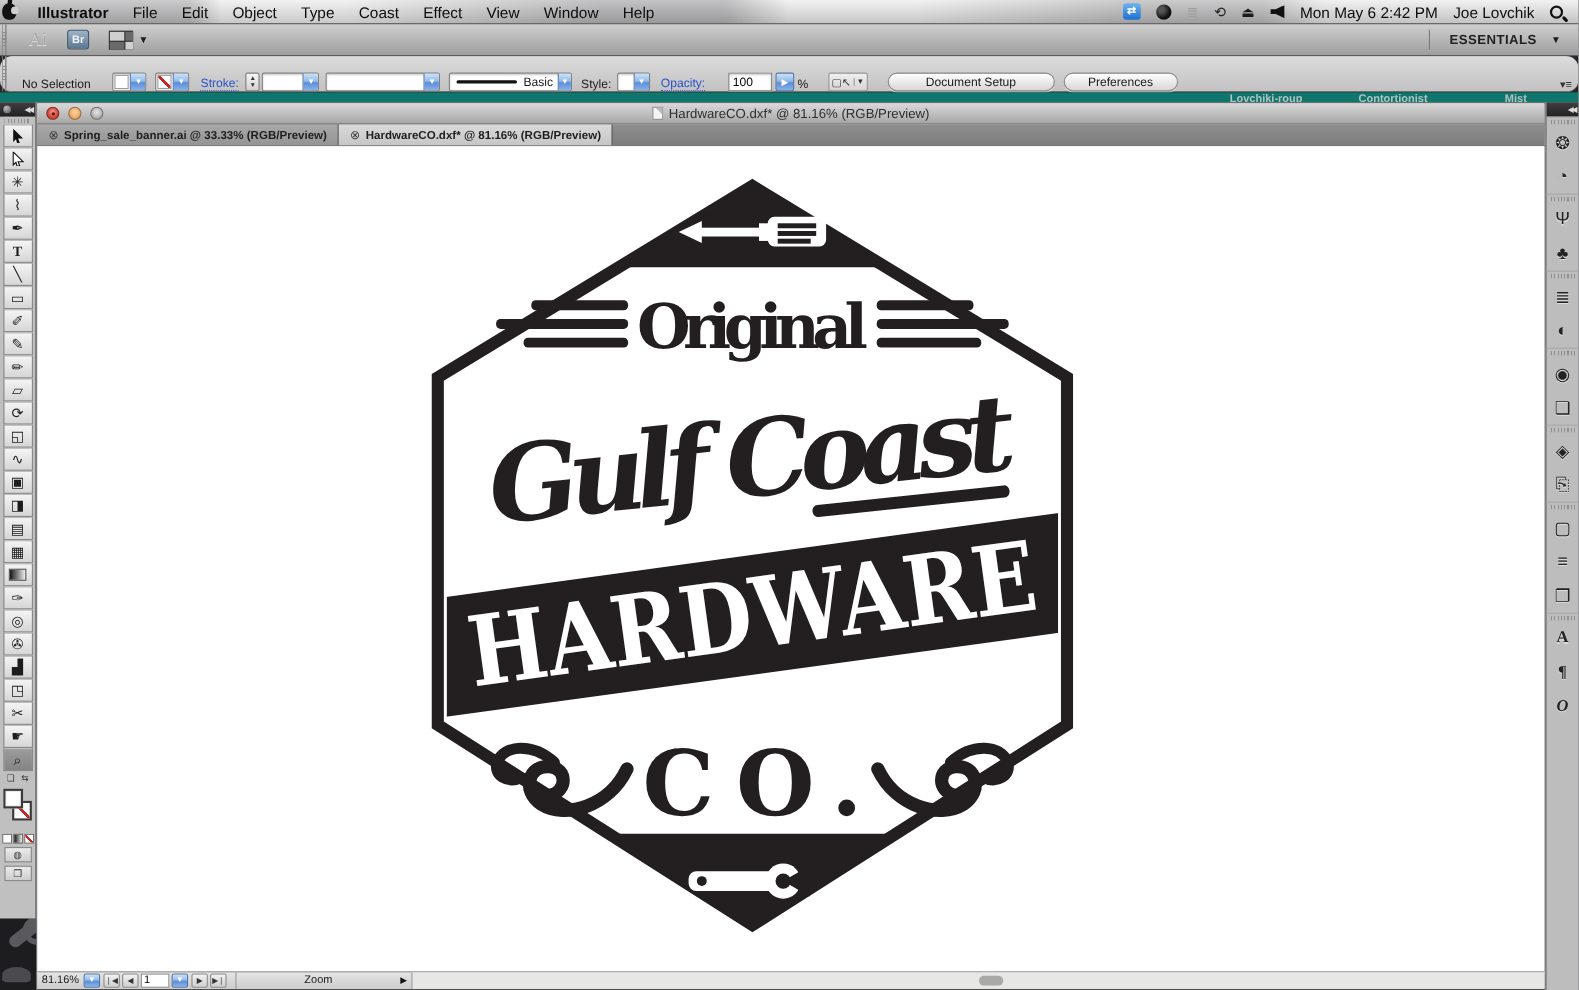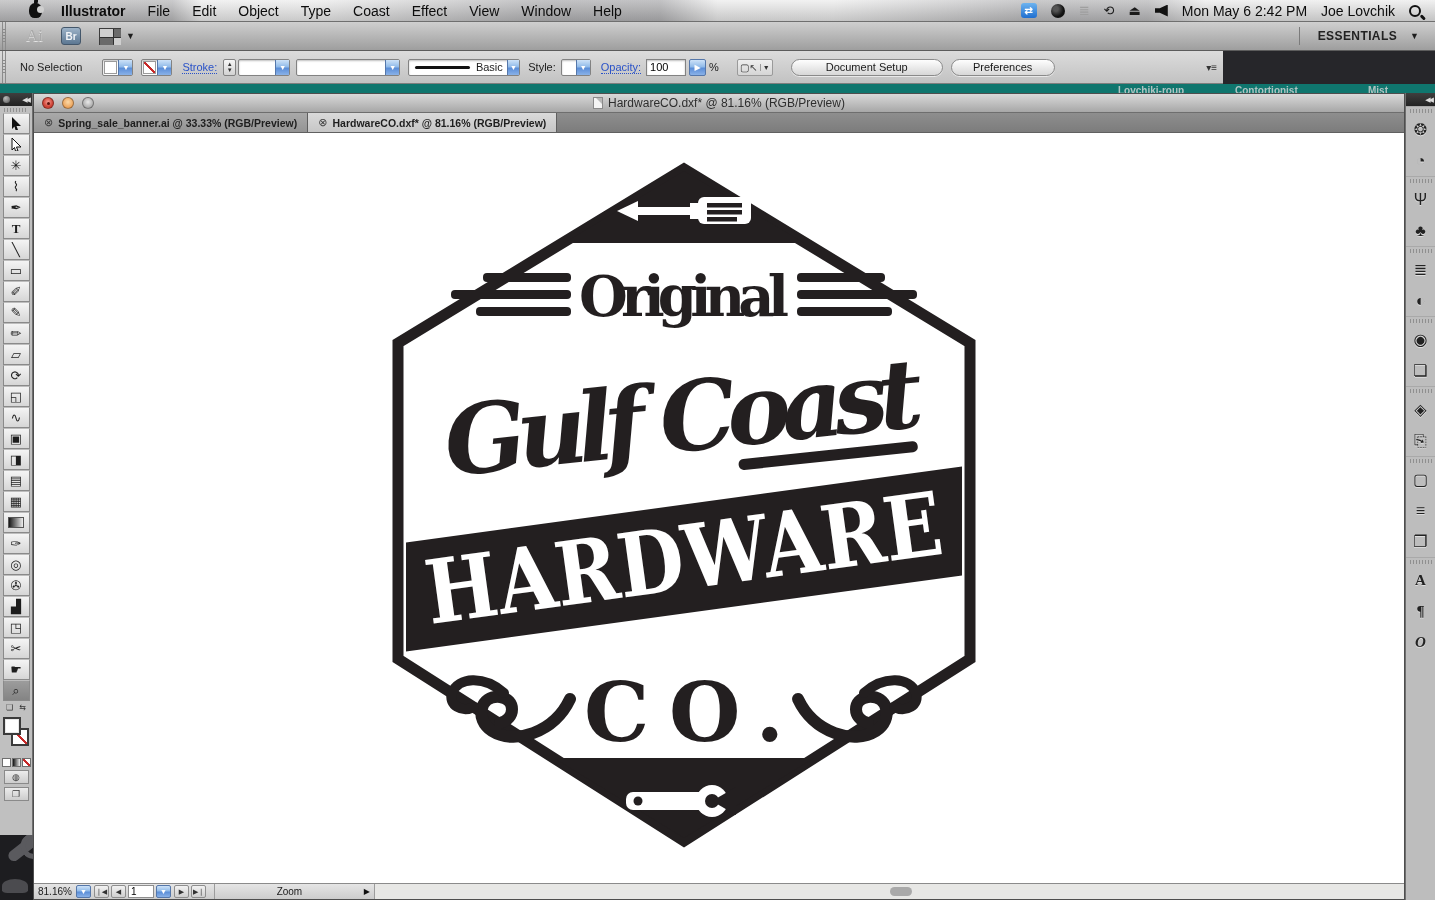--- a/index.html
+++ b/index.html
@@ -4,21 +4,21 @@
 <style>
   * { margin:0; padding:0; box-sizing:border-box; }
   html,body { width:1435px; height:900px; overflow:hidden; }
   body { font-family:"Liberation Sans", sans-serif; background:#26262a; position:relative; }
 
   
   .menubar{position:absolute;left:0;top:0;width:1435px;height:22px;
     background-image:linear-gradient(90deg,rgba(40,40,48,.18) 0 12%,rgba(250,250,250,.25) 14% 22%,rgba(40,40,48,.22) 38% 46%,rgba(255,255,255,.2) 50% 58%,rgba(40,40,48,.18) 72% 80%,rgba(255,255,255,.15) 84% 92%),
     linear-gradient(#efefef,#b9b9b9);
     border-bottom:1px solid #6f6f6f; display:flex; align-items:center; font-size:14px; color:#0c0c0c;}
-  .menubar .left{display:flex;align-items:center;gap:0;padding-left:27px;}
+  .menubar .left{display:flex;align-items:center;gap:0;padding-left:0;}
   .menu-item{padding:0 11px;height:22px;line-height:22px;white-space:nowrap;}
   .menu-item.app{font-weight:bold;}
   .apple{width:13px;height:15px;background:#111;border-radius:46% 46% 42% 42%;position:relative;margin:0 8px 0 2px;}
   .apple:before{content:"";position:absolute;right:-2px;top:3px;width:7px;height:7px;border-radius:50%;background:#cfcfcf;}
   .apple:after{content:"";position:absolute;left:5px;top:-4px;width:4px;height:5px;background:#111;border-radius:50% 0;}
   .menubar .right{margin-left:auto;display:flex;align-items:center;gap:14px;padding-right:14px;font-size:14px;}
   .mb-ic{font-size:13px;line-height:22px;color:#1b1b1b;}
   .tv{width:16px;height:15px;background:linear-gradient(#6db3ef,#1f6fd0);border-radius:3px;color:#fff;font-size:10px;line-height:15px;text-align:center;font-weight:bold;}
   .dotcircle{width:14px;height:14px;border-radius:50%;background:radial-gradient(circle at 35% 35%,#555 0 18%,#111 60%);}
   .rows{color:#9f9f9f;}
@@ -33,21 +33,21 @@
   .br-btn{width:20px;height:18px;background:linear-gradient(#9db3c8,#5c7792);border:1px solid #44576b;border-radius:3px;color:#f2f5f8;font-size:10px;font-weight:bold;text-align:center;line-height:17px;margin-right:18px;}
   .arrange{width:22px;height:17px;border:1px solid #3c3c3c;background:#2e2e2e;display:grid;grid-template-columns:13px 7px;grid-template-rows:8px 7px;gap:1px;padding:0;}
   .arrange i{background:#cfcfcf;}
   .arrange i.dark{background:#6a6a6a;}
   .caret{font-size:9px;color:#1d1d1d;margin-left:5px;}
   .ws{margin-left:auto;display:flex;align-items:center;gap:8px;padding-right:16px;}
   .ws-sep{width:1px;height:18px;background:#7b7b7b;margin-right:10px;}
   .ws-label{font-size:12px;font-weight:bold;color:#222;letter-spacing:.4px;}
 
   
-  .controlbar{position:absolute;left:0;top:51px;width:1223px;height:33px;background:linear-gradient(#dcdcdc,#c2c2c2);border-bottom:1px solid #7e7e7e;display:flex;align-items:center;font-size:11px;color:#1c1c1c;}
+  .controlbar{position:absolute;left:0;top:51px;width:1435px;height:33px;background:linear-gradient(#dcdcdc,#c2c2c2);border-bottom:1px solid #7e7e7e;display:flex;align-items:flex-end;font-size:11px;color:#1c1c1c;border-radius:11px;}
   .cb-label{white-space:nowrap;}
   .cb-link{color:#2a52c8;border-bottom:1px dotted #2a52c8;cursor:pointer;white-space:nowrap;}
   .combo{display:flex;align-items:center;height:17px;background:#fff;border:1px solid #828282;border-radius:2px;box-shadow:inset 0 1px 2px rgba(0,0,0,.25);}
   .cbtn{width:14px;height:100%;background:linear-gradient(#cde2f8,#91bbe9 45%,#5b8ed8 55%,#8ab2e8);border-left:1px solid #5577aa;color:#fff;font-size:7px;display:flex;align-items:center;justify-content:center;}
   .swatch{width:13px;height:13px;margin:1px;background:#fff;border:1px solid #9b9b9b;position:relative;}
   .swatch.none:after{content:"";position:absolute;inset:0;background:linear-gradient(45deg,transparent 43%,#c62828 43% 57%,transparent 57%);}
   .stepper{width:13px;height:17px;background:linear-gradient(#f6f6f6,#d2d2d2);border:1px solid #828282;border-radius:2px;display:flex;flex-direction:column;align-items:center;justify-content:center;font-size:6px;color:#333;line-height:6px;}
   .stroke-line{width:62px;height:3px;background:#111;border-radius:2px;margin:0 6px;}
   .numfield{width:40px;height:17px;border:1px solid #828282;background:#fff;box-shadow:inset 0 1px 2px rgba(0,0,0,.25);font-size:11px;padding:0 3px;font-family:"Liberation Sans",sans-serif;}
   .bluearrow{width:17px;height:17px;background:linear-gradient(#cde2f8,#91bbe9 45%,#5b8ed8 55%,#8ab2e8);border:1px solid #5577aa;border-radius:2px;color:#fff;font-size:8px;display:flex;align-items:center;justify-content:center;}
@@ -201,21 +201,21 @@
   <span class="combo" style="width:112px;margin-right:8px;">
       <span class="stroke-line"></span>
       <span style="font-size:11px;">Basic</span>
       <span class="cbtn" style="margin-left:4px;">▼</span>
     </span>
   <span class="cb-label" style="margin-right:5px;">Style:</span>
   <span class="combo" style="width:30px;margin-right:10px;">
       <span style="flex:1"></span>
       <span class="cbtn">▼</span>
     </span>
-  <span class="cb-link" style="margin-right:5px;">Opacity:</span>
+  <span class="cb-link" style="margin-right:21px;">Opacity:</span>
   <input class="numfield" value="100" style="">
   <span class="bluearrow" style="margin:0 3px;">▶</span>
   <span class="cb-label" style="margin-right:18px;">%</span>
   <span class="selsim" style="margin-right:18px;">
       <span>▢↖</span>
       <span style="font-size:7px;border-left:1px solid #9a9a9a;padding-left:2px;">▼</span>
     </span>
   <span class="macbtn" style="width:152px;margin-right:8px;">Document Setup</span>
   <span class="macbtn" style="width:104px;">Preferences</span>
   <span class="cb-right-ic">▾≡</span>

